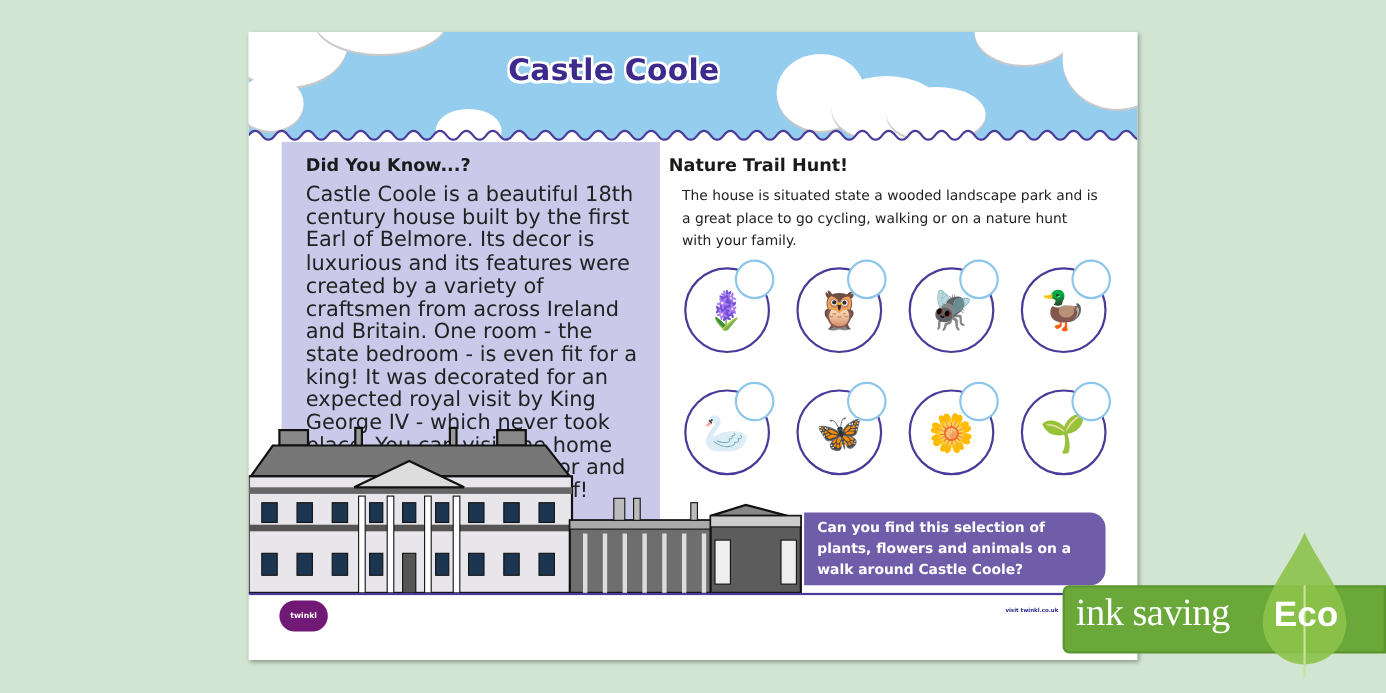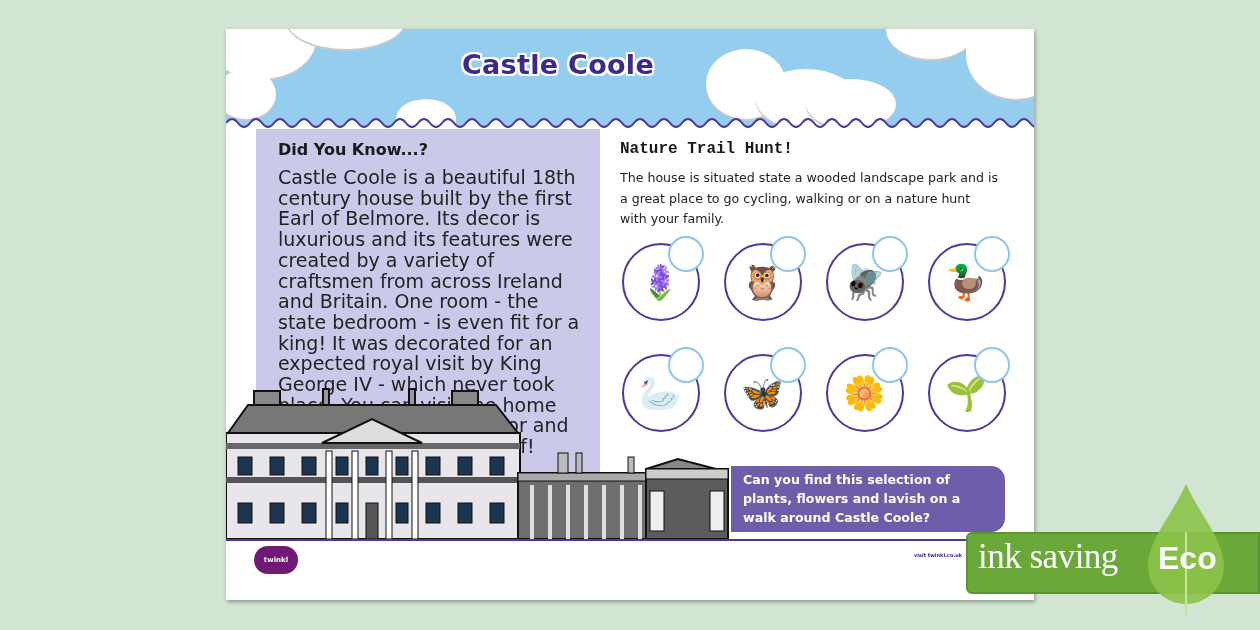--- a/index.html
+++ b/index.html
@@ -6,21 +6,21 @@
   body { width:1260px; height:630px; background:#d1e5d2; position:relative; overflow:hidden; font-family:"DejaVu Sans", sans-serif; }
   .page { position:absolute; left:226px; top:29px; width:808px; height:571px; background:#fff; box-shadow:1px 2px 4px rgba(0,0,0,0.35); overflow:hidden; }
   .sky { position:absolute; left:0; top:0; width:808px; height:100px; background:#95cdee; }
   .cloud { position:absolute; background:#fff; border-radius:50%; box-shadow:0 2px 0 #c9c9c9; }
   .title { position:absolute; left:0; width:664px; top:20px; text-align:center; font-size:27px; font-weight:bold; color:#3d2a8c; text-shadow:-2px -2px 0 #fff,2px -2px 0 #fff,-2px 2px 0 #fff,2px 2px 0 #fff,0 2px 0 #fff,0 -2px 0 #fff,2px 0 0 #fff,-2px 0 0 #fff; letter-spacing:0.3px; }
   .wave { position:absolute; left:0; top:80px; }
   .left-panel { position:absolute; left:30px; top:100px; width:344px; height:410px; background:#cac9e9; }
   h2 { margin:0; font-size:16px; font-weight:bold; color:#1a1a1a; }
   .left-title { position:absolute; left:52px; top:111px; }
   .left-body { position:absolute; left:52px; top:138px; width:310px; font-size:19px; line-height:20.7px; color:#222; }
-  .right-title { position:absolute; left:394px; top:111px;font-family:Liberation Mono, monospace; }
+  .right-title { position:absolute; left:382px; top:111px; }
   .right-body { position:absolute; left:394px; top:139px; width:380px; font-size:12.6px; line-height:20.7px; color:#222; }
   .hunt-item { position:absolute; width:74px; height:74px; border:2.5px solid #4a3a9a; border-radius:50%; background:#fff; }
   .hunt-item .pic { position:absolute; inset:8px; display:flex; align-items:center; justify-content:center; font-size:34px; }
   .tick { position:absolute; width:32px; height:32px; border:2px solid #8cc6ea; border-radius:50%; background:#fff; }
   .house { position:absolute; left:0; top:352px; }
   .callout { position:absolute; left:505px; top:437px; width:274px; height:66px; background:#6f5daa; border-radius:0 14px 14px 0; color:#fff; font-size:12.6px; font-weight:bold; line-height:19px; padding:4px 10px 0 12px; box-sizing:border-box; }
   .footer-line { position:absolute; left:0; top:510px; width:808px; height:2px; background:#4a3a9a; }
   .logo { position:absolute; left:28px; top:517px; width:44px; height:28px; background:#701a75; border-radius:14px; color:#fff; font-size:7px; font-weight:bold; display:flex; align-items:center; justify-content:center; }
   .footer-url { position:absolute; left:688px; top:523px; font-size:5px; color:#2a2a8a; font-weight:bold; }
   .eco-badge { position:absolute; left:966px; top:532px; width:294px; height:62px; background:#6aa83a; border-radius:6px 0 0 6px; border:2px solid #5a9530; box-sizing:border-box; }
@@ -138,21 +138,21 @@
     <rect x="332" y="72" width="10" height="20" fill="#bbb" stroke="#111"></rect>
     <rect x="350" y="72" width="6" height="20" fill="#bbb" stroke="#111"></rect>
     <rect x="402" y="76" width="6" height="16" fill="#bbb" stroke="#111"></rect>
     <polygon points="420,88 452,78 490,88" fill="#888" stroke="#111" stroke-width="2"></polygon>
     <rect x="420" y="88" width="82" height="70" fill="#5c5c5c" stroke="#111" stroke-width="2"></rect>
     <rect x="420" y="88" width="82" height="10" fill="#ccc" stroke="#111"></rect>
     <rect x="424" y="110" width="14" height="40" fill="#eee" stroke="#111"></rect>
     <rect x="484" y="110" width="14" height="40" fill="#eee" stroke="#111"></rect>
   </svg>
 
-  <div class="callout">Can you find this selection of plants, flowers and lavish on a walk around Castle Coole?</div>
+  <div class="callout">Can you find this selection of plants, flowers and animals on a walk around Castle Coole?</div>
   <div class="footer-line"></div>
   <div class="logo">twinkl</div>
   <div class="footer-url">visit twinkl.co.uk</div>
 </div>
 
 <div class="eco-badge"></div>
 <div class="eco-text">ink saving</div>
 <svg class="leaf" width="80" height="136">
   <path d="M40 2 C 52 30 78 58 78 84 C 78 106 60 122 40 122 C 20 122 2 106 2 84 C 2 58 28 30 40 2 Z" fill="#8cc24a" opacity="0.9"></path>
   <line x1="40" y1="50" x2="40" y2="134" stroke="#c7e49a" stroke-width="2"></line>

